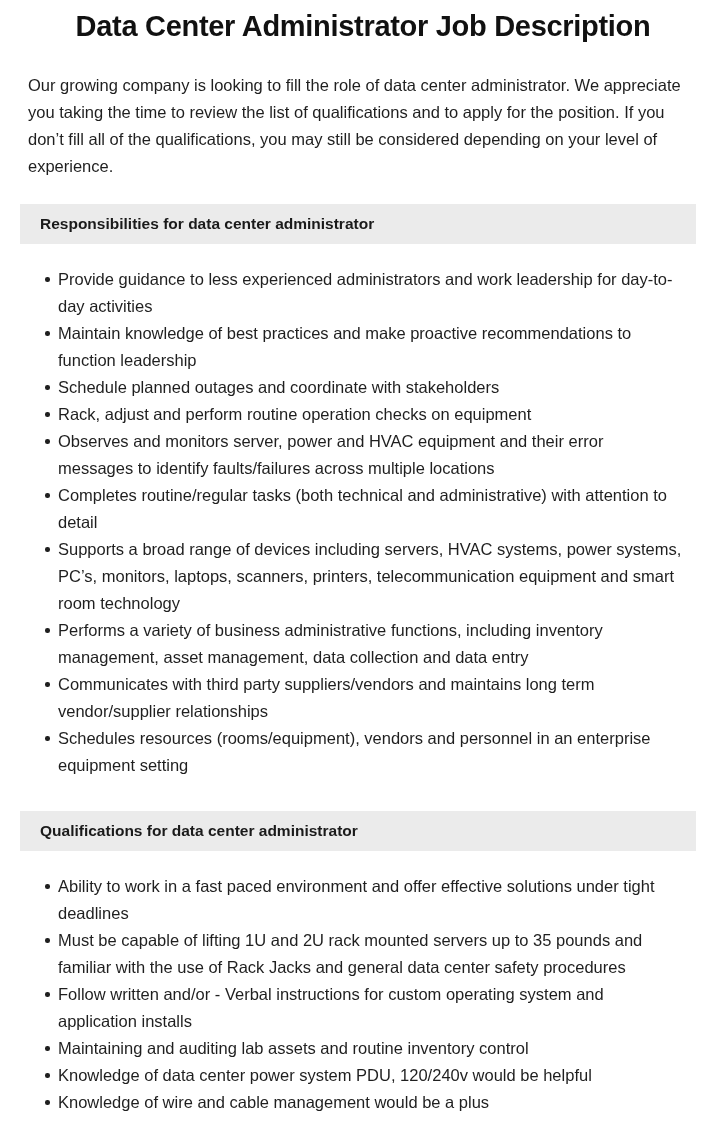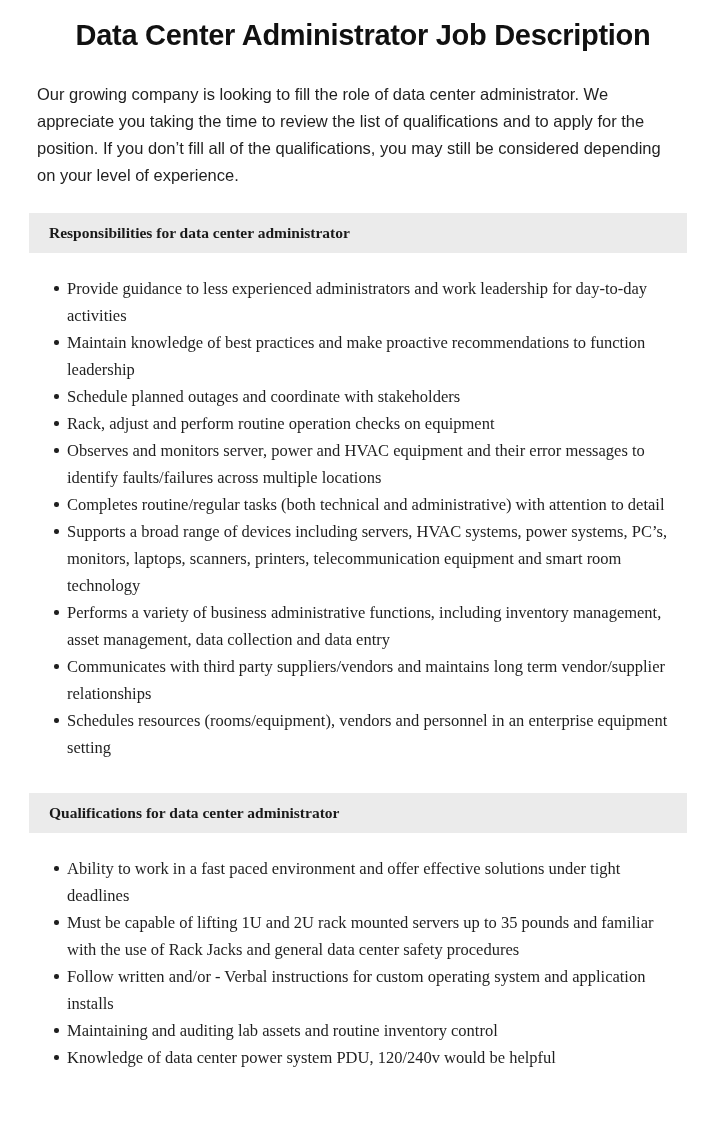--- a/index.html
+++ b/index.html
@@ -11,21 +11,21 @@
     width: 720px;
     min-height: 1138px;
     font-family: "Liberation Sans", sans-serif;
     color: #1a1a1a;
     -webkit-font-smoothing: antialiased;
   }
 
   .page {
     width: 720px;
     box-sizing: border-box;
-    padding: 9px;
+    padding: 0;
   }
 
   .doc-title {
     font-size: 29px;
     font-weight: bold;
     line-height: 36px;
     letter-spacing: -0.3px;
     color: #111111;
     margin: 0;
     padding: 8px 20px 0 26px;
@@ -36,21 +36,20 @@
     font-size: 16.5px;
     line-height: 27px;
     color: #1f1f1f;
     margin: 8px;
     padding: 20px 28px 0 20px;
   }
 
   .section {
     margin: 0;
     padding: 0;
-    font-family: Liberation Serif, serif;
   }
 
   .section-header {
     background: #ebebeb;
     margin: 24px 24px 0 20px;
     padding: 10px 0 10px 20px;
     min-height: 20px;
     box-sizing: border-box;
   }
   .section-header-title {
@@ -122,16 +121,17 @@
   <div class="section">
     <div class="section-header">
       <span class="section-header-title">Qualifications for data center administrator</span>
     </div>
     <ul class="bullet-list">
       <li>Ability to work in a fast paced environment and offer effective solutions under tight deadlines</li>
       <li>Must be capable of lifting 1U and 2U rack mounted servers up to 35 pounds and familiar with the use of Rack Jacks and general data center safety procedures</li>
       <li>Follow written and/or - Verbal instructions for custom operating system and application installs</li>
       <li>Maintaining and auditing lab assets and routine inventory control</li>
       <li>Knowledge of data center power system PDU, 120/240v would be helpful</li>
+      <li>Knowledge of wire and cable management would be a plus</li>
     </ul>
   </div>
 
 </div>
 
 </body></html>

